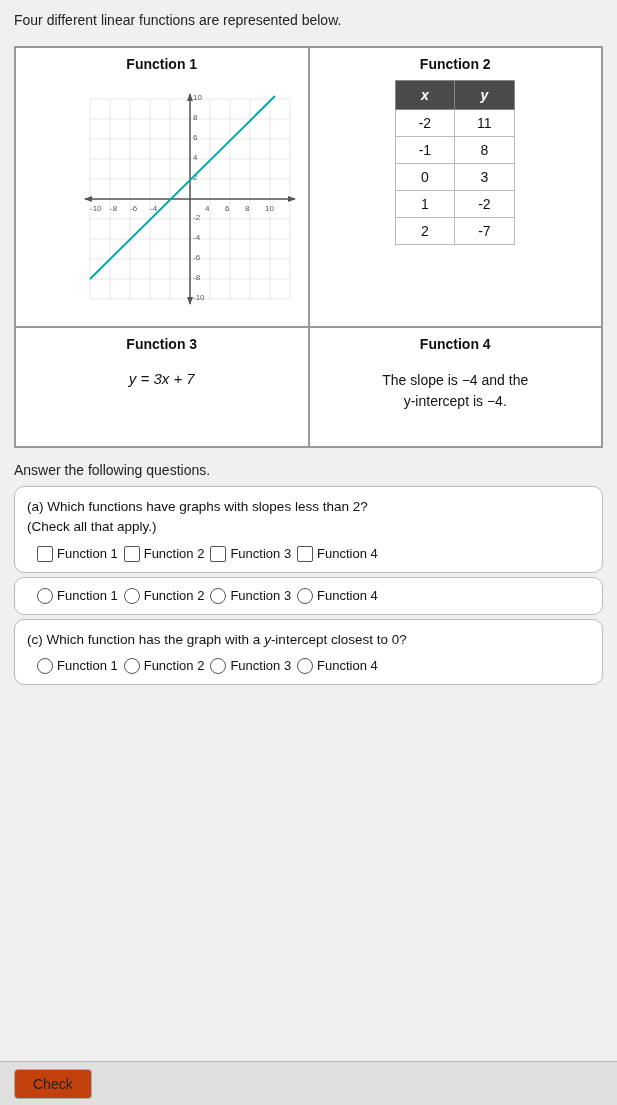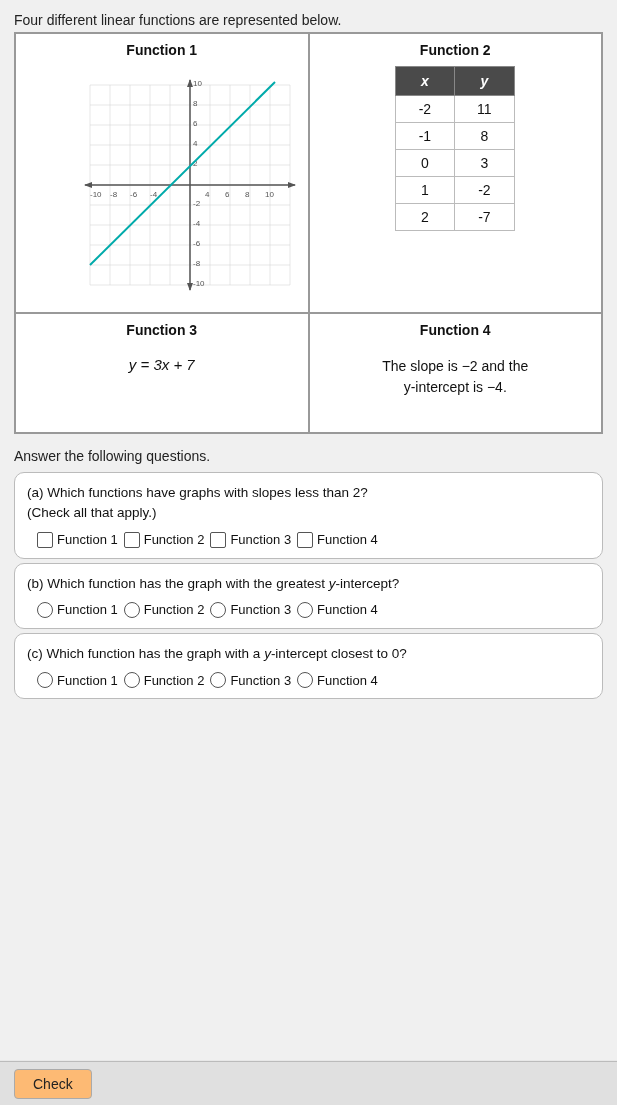--- a/index.html
+++ b/index.html
@@ -12,21 +12,21 @@
       font-size: 14px;
     }
     .main-container {
       background: #f0f0f0;
       padding: 12px 14px;
       min-height: 1060px;
     }
     .intro-text {
       font-size: 14px;
       color: #222;
-      margin-bottom: 4px;
+      margin-bottom: 18px;
     }
     .functions-grid {
       display: grid;
       grid-template-columns: 1fr 1fr;
       border: 1px solid #999;
       background: #fff;
     }
     .function-cell {
       border: 1px solid #999;
       padding: 8px;
@@ -154,21 +154,21 @@
       left: 0;
       width: 617px;
       height: 44px;
       background: #e0e0e0;
       display: flex;
       align-items: center;
       padding: 0 14px;
       border-top: 1px solid #bbb;
     }
     .check-button {
-      background: #fdba74;
+      background: #c2410c;
       border: 1px solid #aaa;
       border-radius: 4px;
       padding: 6px 18px;
       font-size: 14px;
       cursor: pointer;
       color: #222;
     }
     .grid-line { stroke: #ccc; stroke-width: 0.5; }
     .axis-line { stroke: #555; stroke-width: 1.5; }
     .func-line { stroke: #00aaaa; stroke-width: 2; }
@@ -280,21 +280,21 @@
     </div>
 
     <div class="function-cell" style="min-height:120px;">
       <div class="function-title">Function 3</div>
       <div class="equation-text">y = 3x + 7</div>
     </div>
 
     <div class="function-cell" style="min-height:120px;">
       <div class="function-title">Function 4</div>
       <div class="slope-desc">
-        <span>The slope is −2 and the</span><br>
+        <span>The slope is −4 and the</span><br>
         <span>y-intercept is −4.</span>
       </div>
     </div>
   </div>
 
   <p class="answer-label">Answer the following questions.</p>
 
   <div class="question-block">
     <div class="question-text">
       (a) Which functions have graphs with slopes less than 2?<br>(Check all that apply.)
@@ -313,23 +313,20 @@
         <span>Function 3</span>
       </div>
       <div class="option-item">
         <span class="option-square"></span>
         <span>Function 4</span>
       </div>
     </div>
   </div>
 
   <div class="question-block">
-    <div class="question-text">
-      (b) Which function has the graph with the greatest <i>y</i>-intercept?
-    </div>
     <div class="options-row">
       <div class="option-item">
         <span class="option-circle"></span>
         <span>Function 1</span>
       </div>
       <div class="option-item">
         <span class="option-circle"></span>
         <span>Function 2</span>
       </div>
       <div class="option-item">

